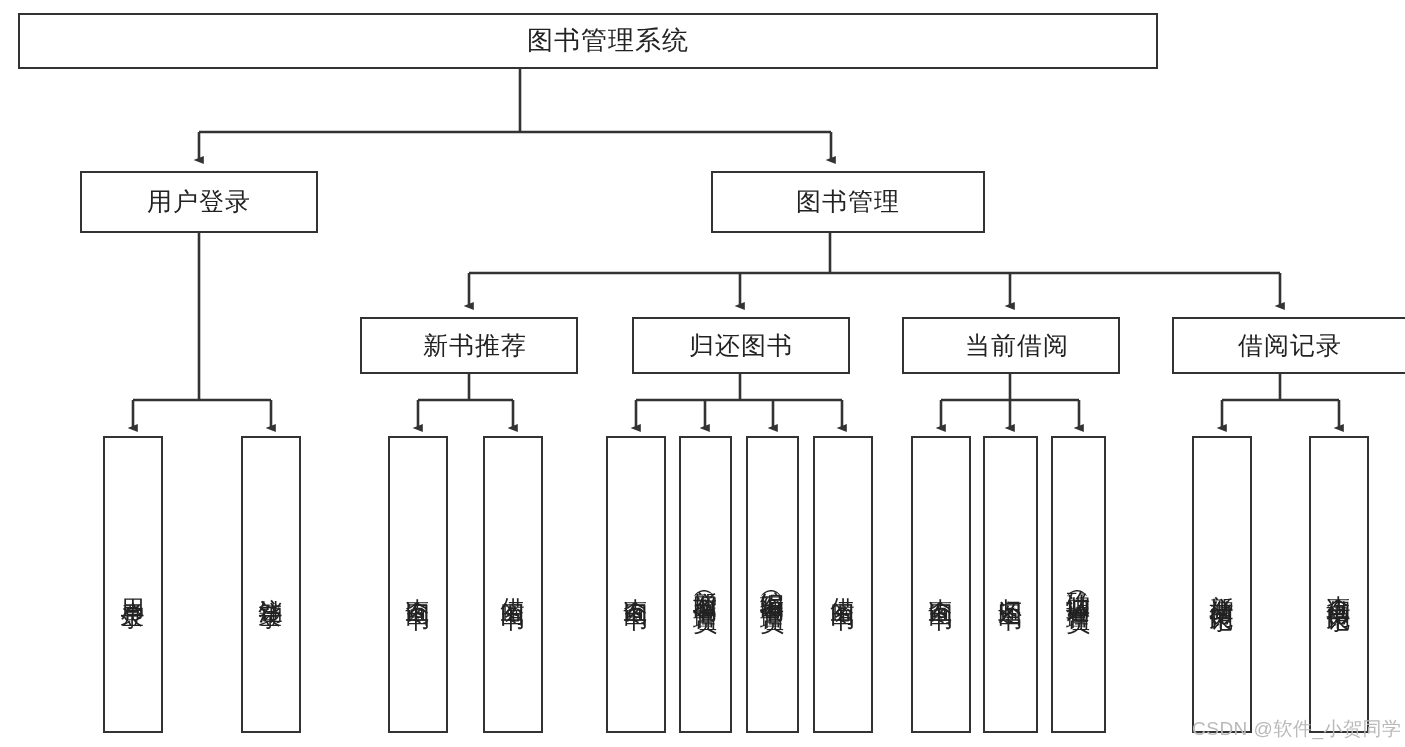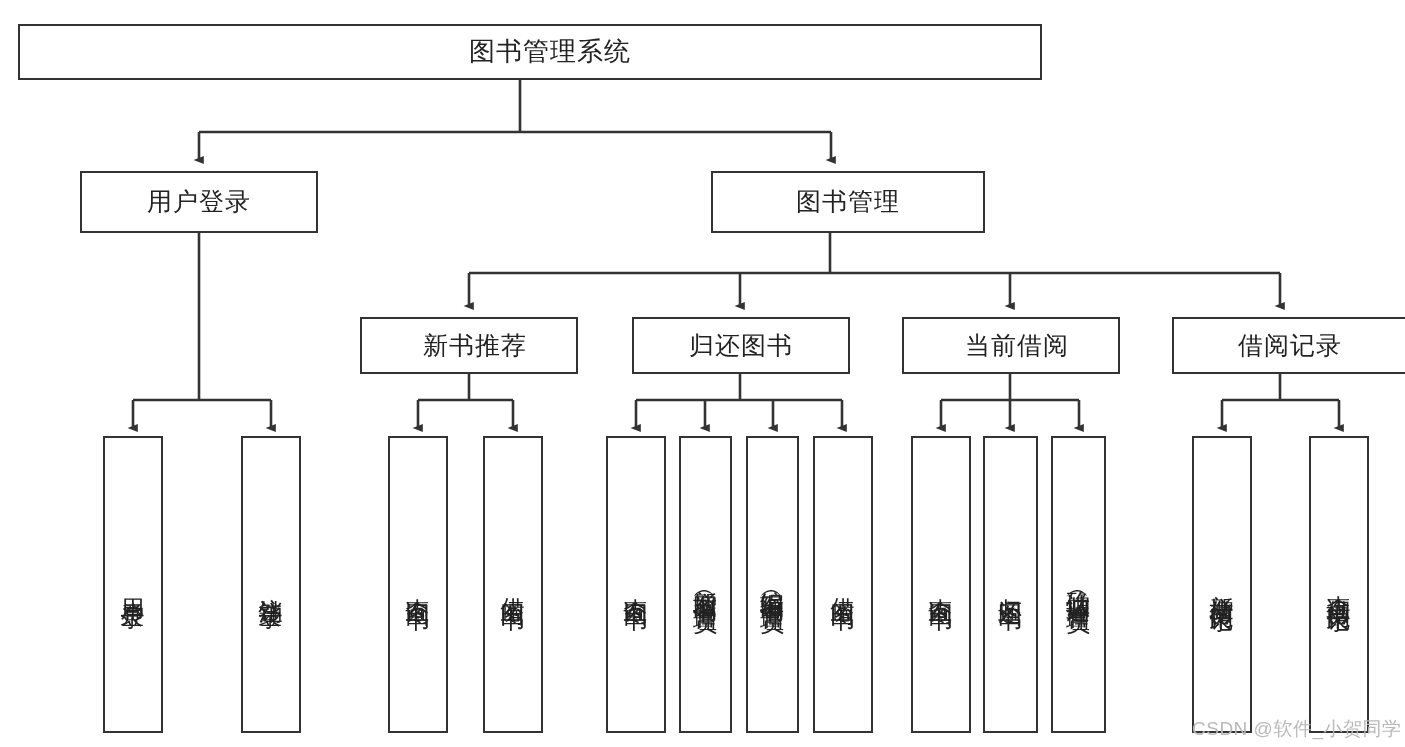--- a/index.html
+++ b/index.html
@@ -120,21 +120,21 @@
       <path d="M1010,400 L1010,428" marker-end="url(#arrow)"></path>
       <path d="M1079,400 L1079,428" marker-end="url(#arrow)"></path>
 
       <path d="M1280,374 L1280,400"></path>
       <path d="M1222,400 L1339,400"></path>
       <path d="M1222,400 L1222,428" marker-end="url(#arrow)"></path>
       <path d="M1339,400 L1339,428" marker-end="url(#arrow)"></path>
     </g>
   </svg>
 
-  <div class="node h-node root" style="left:18px; top:24px; width:1024px; height:56px;padding-left:40px;">
+  <div class="node h-node root" style="left:18px; top:13px; width:1140px; height:56px;padding-left:40px;">
     <span class="lbl">图书管理系统</span>
   </div>
 
   <div class="node h-node" style="left:80px; top:171px; width:238px; height:62px;">
     <span class="lbl">用户登录</span>
   </div>
   <div class="node h-node" style="left:711px; top:171px; width:274px; height:62px;">
     <span class="lbl">图书管理</span>
   </div>
 

